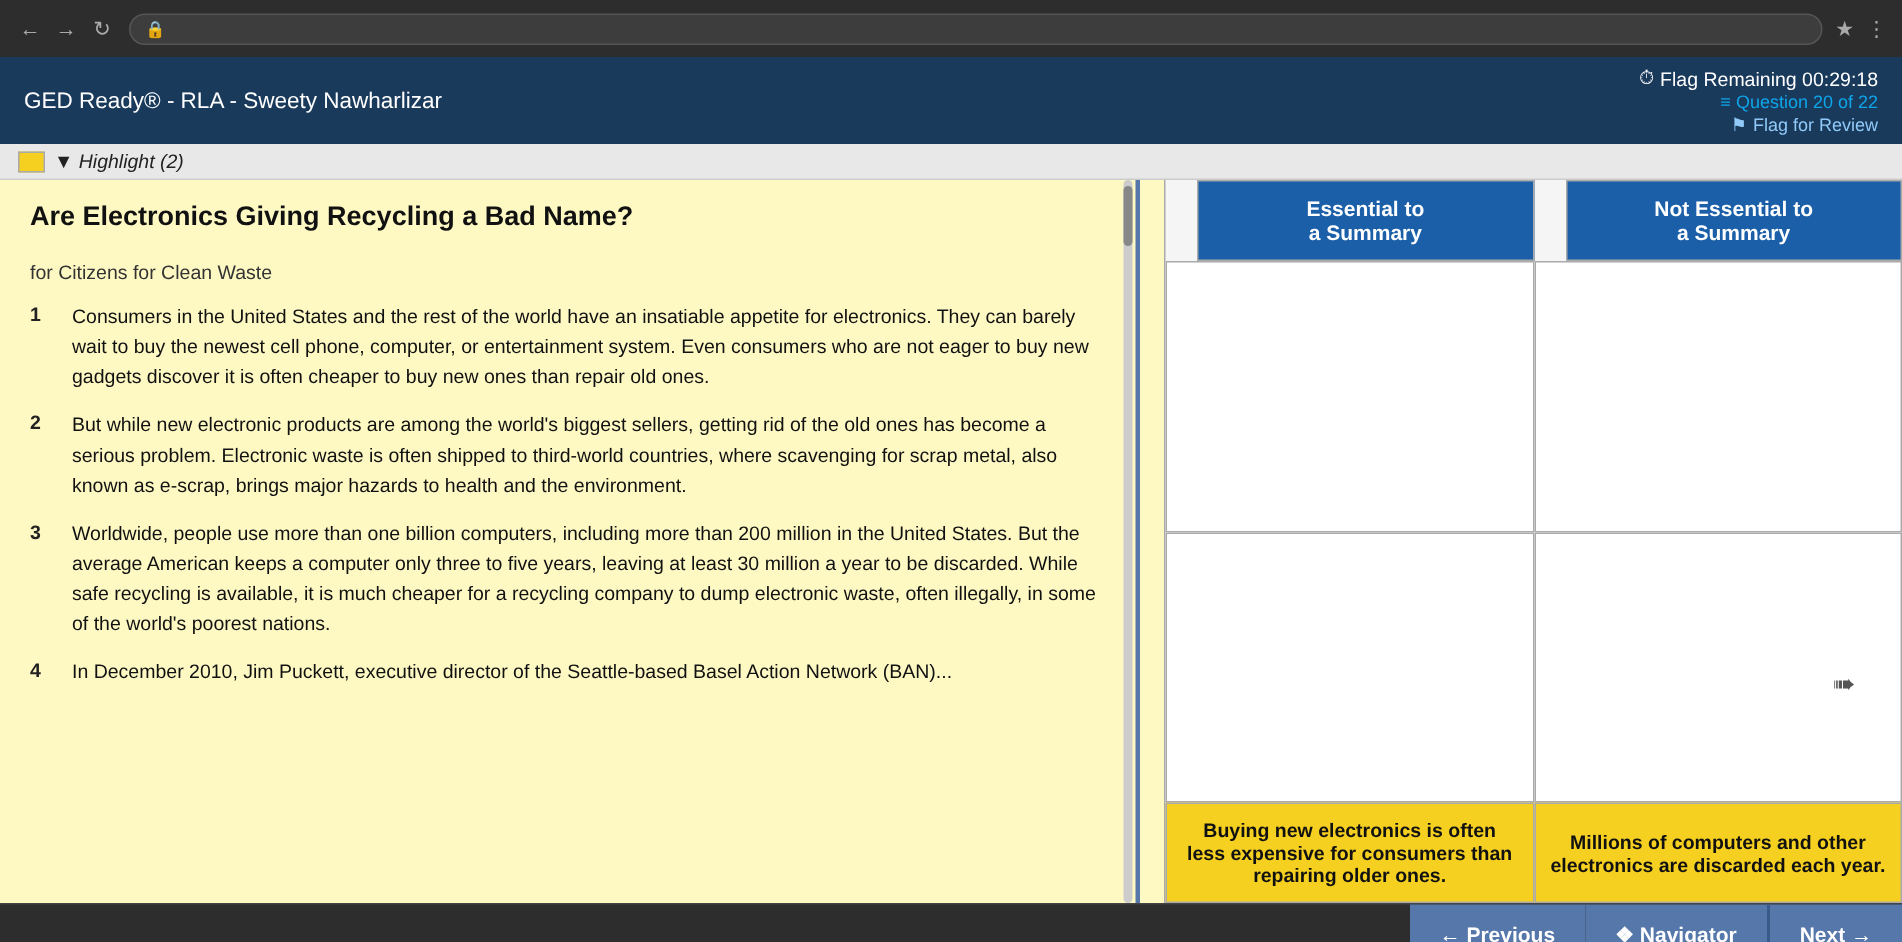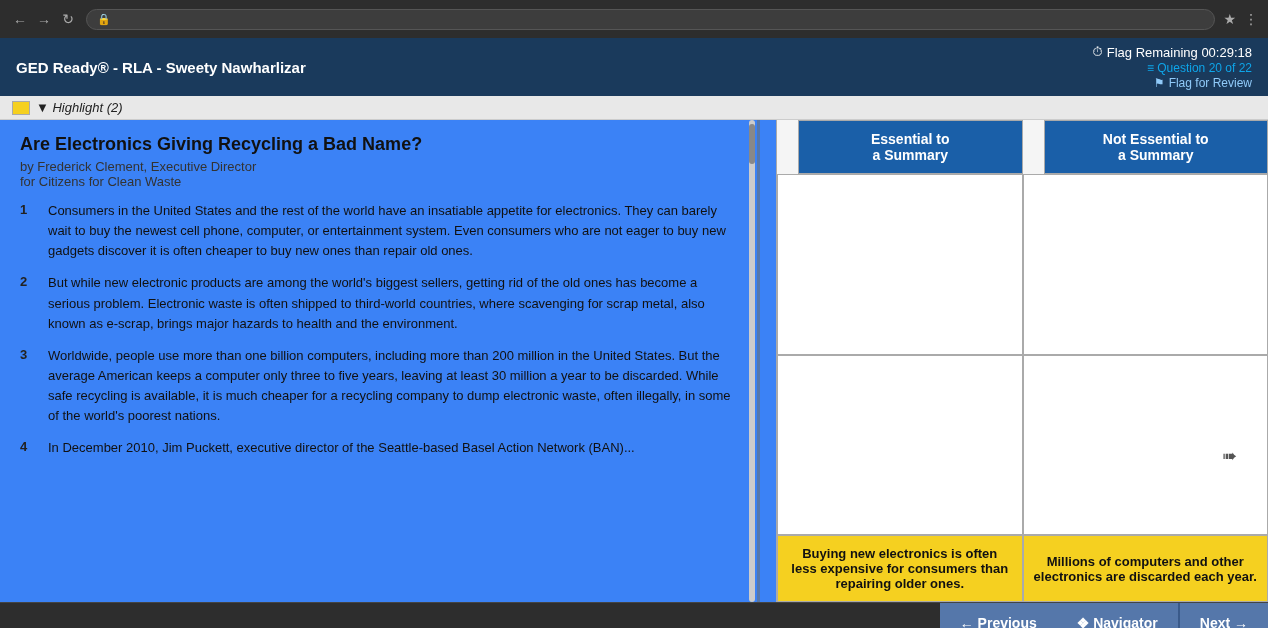--- a/index.html
+++ b/index.html
@@ -61,21 +61,21 @@
     .app-header {
       background: #1a3a5c;
       padding: 6px 16px;
       display: flex;
       align-items: center;
       justify-content: space-between;
     }
     .app-title {
       color: white;
       font-size: 15px;
-      font-weight: bold;
+      font-weight: normal;
     }
     .header-right {
       display: flex;
       flex-direction: column;
       align-items: flex-end;
       gap: 1px;
     }
     .timer-text {
       color: white;
       font-size: 13px;
@@ -114,21 +114,21 @@
     .highlight-label {
       font-size: 13px;
       color: #222;
       font-style: italic;
     }
 
     
     .main-content {
       display: flex;
       height: calc(628px - 38px - 42px - 26px - 40px);
-      background: #3b82f6;
+      background: #fef9c3;
       gap: 16px;
     }
 
     
     .left-panel {
       width: 760px;
       padding: 14px 20px;
       overflow-y: auto;
       border-right: 3px solid #5577aa;
       position: relative;
@@ -295,21 +295,21 @@
 <div class="highlight-bar">
   <div class="highlight-swatch"></div>
   <span class="highlight-label">▼ Highlight (2)</span>
 </div>
 
 <div class="main-content">
 
   <div class="left-panel">
     <div class="passage-title">Are Electronics Giving Recycling a Bad Name?</div>
     <div class="passage-author">
-      <span>by Frederick Clement, Executive Director</span><br>
+      <br>
       <span>for Citizens for Clean Waste</span>
     </div>
 
     <div class="paragraph-block">
       <div class="para-num">1</div>
       <div class="para-text">Consumers in the United States and the rest of the world have an insatiable appetite for electronics. They can barely wait to buy the newest cell phone, computer, or entertainment system. Even consumers who are not eager to buy new gadgets discover it is often cheaper to buy new ones than repair old ones.</div>
     </div>
 
     <div class="paragraph-block">
       <div class="para-num">2</div>

